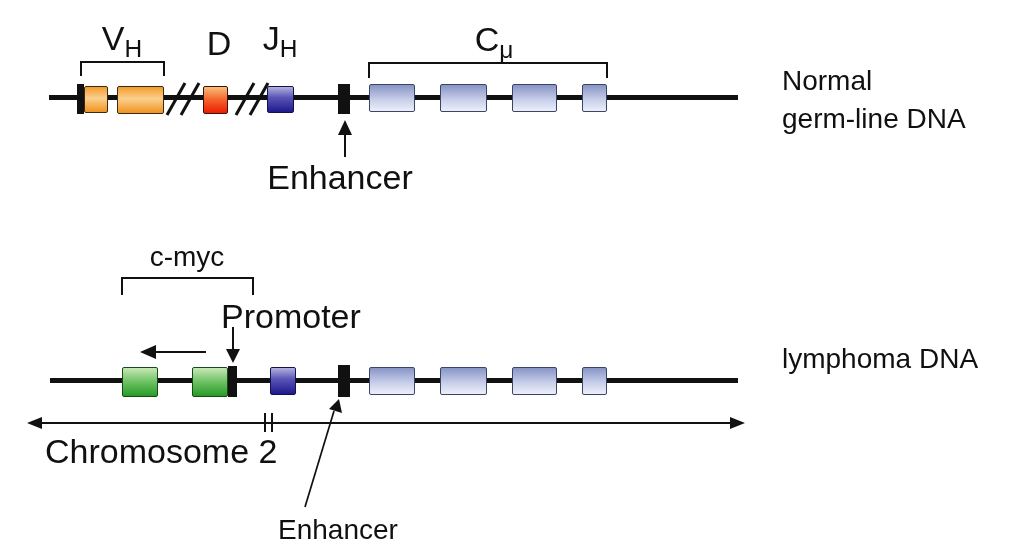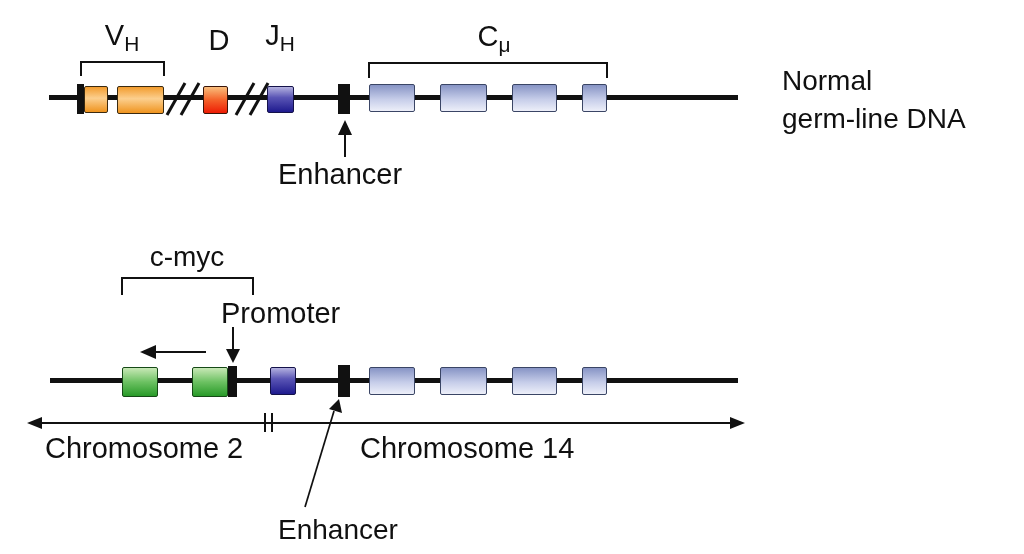--- a/index.html
+++ b/index.html
@@ -15,21 +15,21 @@
   svg.overlay{position:absolute;left:0;top:0;z-index:1;}
   .box{
     position:absolute;z-index:2;
     border:1px solid #24242b;border-radius:2px;
   }
   .box.orange{background:linear-gradient(180deg,#f29c2e 0%,#fccf8e 45%,#ef941f 100%);border-color:#3a2a10;}
   .box.red{background:linear-gradient(180deg,#f9be7c 0%,#f4652c 48%,#ed1c04 100%);border-color:#3a1408;}
   .box.navy{background:linear-gradient(180deg,#b3b1df 0%,#5a55b5 42%,#1e1a8e 100%);border-color:#14124a;}
   .box.lavender{background:linear-gradient(180deg,#8794c5 0%,#c6cde9 55%,#edeff9 100%);border-color:#3a4565;}
   .box.green{background:linear-gradient(180deg,#c8e8b6 0%,#6cc162 50%,#289a28 100%);border-color:#164a16;}
-  .lbl{position:absolute;z-index:3;font-size:29px;line-height:1.1;white-space:nowrap;}
+  .lbl{position:absolute;z-index:3;font-size:34px;line-height:1.1;white-space:nowrap;}
   .lbl.center{text-align:center;}
   .sub{font-size:0.72em;vertical-align:-0.28em;}
   .ital{}
   .caption{position:absolute;z-index:3;font-size:28px;line-height:38px;white-space:nowrap;}
 </style>
 </head>
 <body>
 
 <div class="stage">
 
@@ -127,18 +127,18 @@
   <div class="caption" style="left:782px;top:62px">
     <div>Normal</div>
     <div>germ-line DNA</div>
   </div>
 
   <div class="lbl center" style="left:131px;top:242px;width:112px;font-size:28px">
     <span>c-</span><span class="ital">myc</span>
   </div>
   <div class="lbl" style="left:221px;top:298px">Promoter</div>
   <div class="lbl" style="left:45px;top:433px">Chromosome 2</div>
-  <div class="lbl" style="left:360px;top:433px">Chromosome 14</div>
   <div class="lbl" style="left:278px;top:515px;font-size:28px">Enhancer</div>
   <div class="caption" style="left:782px;top:340px">
+    <div>lymphoma DNA</div>
   </div>
 
 </div>
 
 </body></html>

